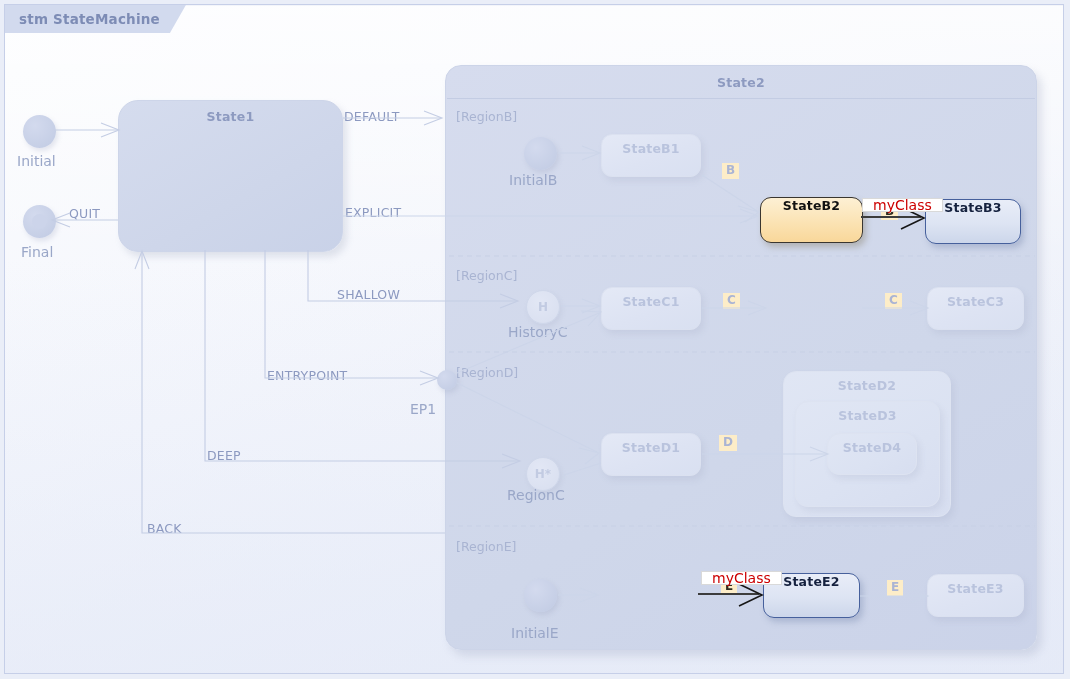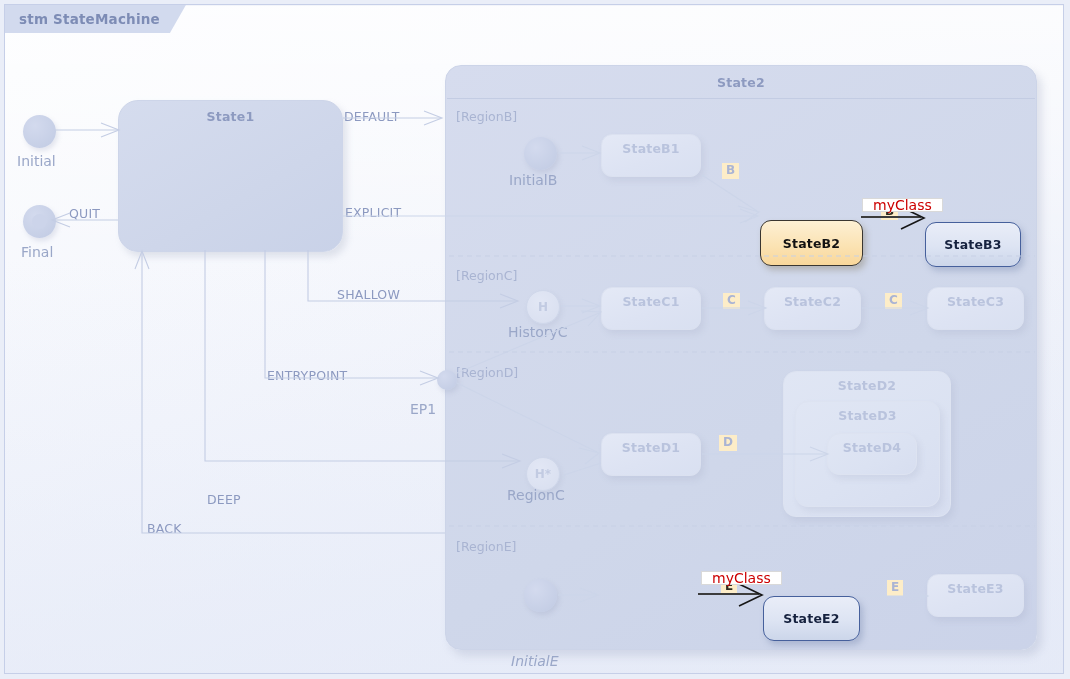--- a/index.html
+++ b/index.html
@@ -89,21 +89,21 @@
     color:#121212;
     box-shadow:3px 4px 6px rgba(120,110,80,.35);
   }
   .state.hl-blue{
     background:linear-gradient(180deg,#e9edf8 0%,#dde4f3 55%,#ccd6ea 100%);
     border:1.6px solid #46609c;
     color:#16223f;
     box-shadow:3px 4px 6px rgba(110,125,165,.35);
   }
   .state.hl-orange > .lbl,.state.hl-blue > .lbl{padding-top:0;}
-  .state.hl-orange,.state.hl-blue{align-items:center;margin-top:23px;}
+  .state.hl-orange,.state.hl-blue{}
 
   
   .nested{
     background:linear-gradient(150deg,#e0e6f4 0%,#dbe2f2 60%,#d7def0 100%);
     border:1px solid #dde3f1;
     color:#b9c3dd;
     box-shadow:3px 4px 6px rgba(140,150,180,.16);
     border-radius:13px;
   }
   .nested > .lbl{padding-top:6px;}
@@ -297,23 +297,20 @@
     <div class="node-circle hollow" style="left:521px;top:285px;width:32px;height:32px;">
       <span>H</span>
     </div>
     <div class="node-label" style="left:503px;top:319px;">HistoryC</div>
 
     <div class="state faded" style="left:596px;top:282px;width:100px;height:43px;">
       <span class="lbl">StateC1</span>
     </div>
     <div class="badge" style="left:718px;top:288px;">C</div>
 
-    <div class="state faded" style="left:759px;top:282px;width:97px;height:43px;">
-      <span class="lbl">StateC2</span>
-    </div>
     <div class="badge" style="left:880px;top:288px;">C</div>
 
     <div class="state faded" style="left:922px;top:282px;width:97px;height:43px;">
       <span class="lbl">StateC3</span>
     </div>
 
     <div class="node-circle hollow" style="left:521px;top:452px;width:32px;height:32px;">
       <span>H*</span>
     </div>
     <div class="node-label" style="left:502px;top:482px;">RegionC</div>
@@ -327,41 +324,41 @@
       <span class="lbl">StateD2</span>
     </div>
     <div class="state nested" style="left:790px;top:396px;width:145px;height:106px;">
       <span class="lbl">StateD3</span>
     </div>
     <div class="state nested" style="left:822px;top:428px;width:90px;height:42px;">
       <span class="lbl">StateD4</span>
     </div>
 
     <div class="node-circle" style="left:519px;top:574px;width:33px;height:33px;"></div>
-    <div class="node-label" style="left:506px;top:648px;font-style:italic;">InitialE</div>
+    <div class="node-label" style="left:506px;top:620px;">InitialE</div>
 
 
     <div class="badge dark" style="left:716px;top:574px;">E</div>
     <div class="myclass" style="left:696px;top:566px;">myClass</div>
 
     <div class="state hl-blue" style="left:758px;top:568px;width:97px;height:45px;">
       <span class="lbl">StateE2</span>
     </div>
 
     <div class="badge" style="left:882px;top:575px;">E</div>
 
     <div class="state faded" style="left:922px;top:569px;width:97px;height:43px;">
       <span class="lbl">StateE3</span>
     </div>
 
     <div class="tr-label" style="left:339px;top:104px;">DEFAULT</div>
     <div class="tr-label" style="left:340px;top:200px;">EXPLICIT</div>
     <div class="tr-label" style="left:332px;top:282px;">SHALLOW</div>
     <div class="tr-label" style="left:262px;top:363px;">ENTRYPOINT</div>
-    <div class="tr-label" style="left:202px;top:443px;margin-top:44px;">DEEP</div>
+    <div class="tr-label" style="left:202px;top:443px;">DEEP</div>
     <div class="tr-label" style="left:142px;top:516px;">BACK</div>
     <div class="tr-label" style="left:64px;top:201px;">QUIT</div>
 
     <svg id="edges-top" viewBox="0 0 1058 668">
 
       <path class="ln-dark" d="M 856 212 L 916 212"></path>
       <path class="ah-dark" d="M 896 202 L 919 213 L 896 224"></path>
 
       <path class="ln-dark" d="M 693 589 L 754 589"></path>
       <path class="ah-dark" d="M 734 579 L 757 590 L 734 601"></path>

